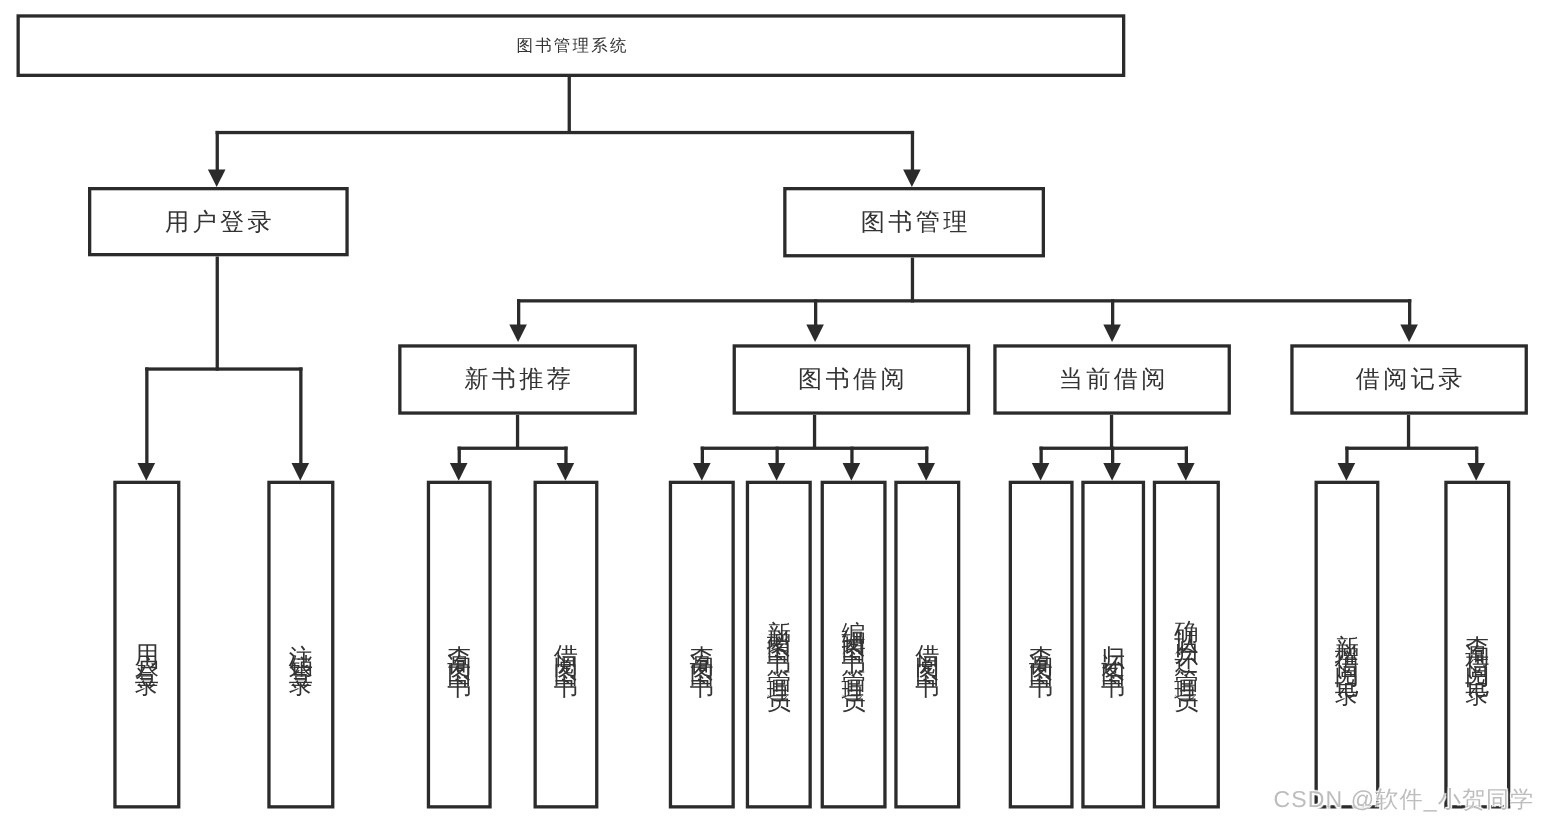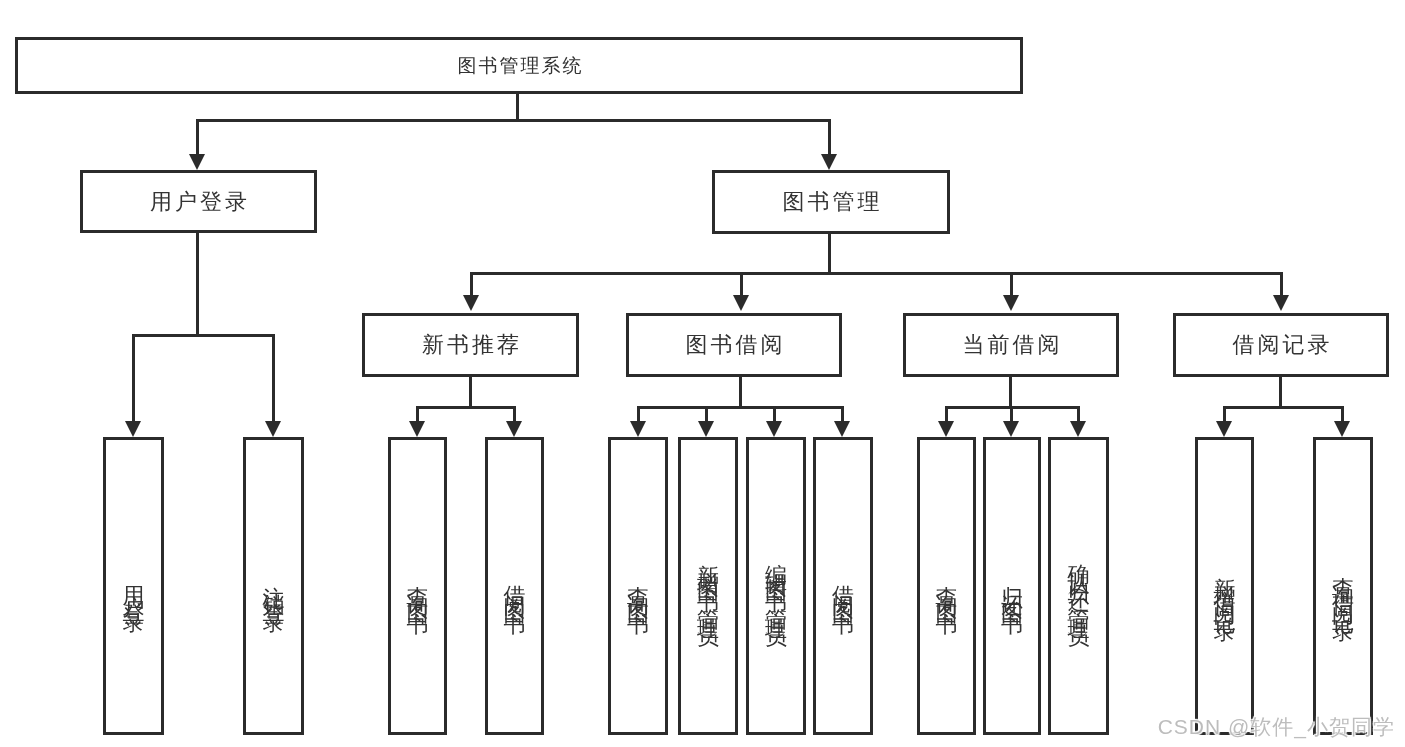--- a/index.html
+++ b/index.html
@@ -26,23 +26,22 @@
     justify-content: center;
     z-index: 2;
   }
   .hbox {
     font-size: 22px;
     letter-spacing: 3px;
     text-indent: 3px;
     white-space: nowrap;
   }
   .rootbox {
-    font-size: 19px;
+    font-size: 15px;
     letter-spacing: 2px;
-    margin-top: 24px;
   }
   .vbox {
     top: 437px;
     height: 298px;
     writing-mode: vertical-rl;
     text-orientation: mixed;
     font-size: 22px;
     letter-spacing: 9px;
     line-height: 1;
   }
@@ -79,21 +78,21 @@
 <body>
 
 <div id="canvas">
 
   <div class="box hbox rootbox" style="left:15px; top:13px; width:1008px; height:57px;">图书管理系统</div>
 
   <div class="box hbox" style="left:80px; top:170px; width:237px; height:63px;">用户登录</div>
   <div class="box hbox" style="left:362px; top:313px; width:217px; height:64px;">新书推荐</div>
 
   <div class="box hbox" style="left:712px; top:170px; width:238px; height:64px;">图书管理</div>
-  <div class="box hbox" style="left:626px; top:313px; width:216px; height:64px;">图书借阅</div>
+  <div class="box hbox" style="left:666px; top:313px; width:216px; height:64px;">图书借阅</div>
   <div class="box hbox" style="left:903px; top:313px; width:216px; height:64px;">当前借阅</div>
   <div class="box hbox" style="left:1173px; top:313px; width:216px; height:64px;">借阅记录</div>
 
   <div class="box vbox" style="left:103px; width:61px;">用户登录</div>
   <div class="box vbox" style="left:243px; width:61px;">注销登录</div>
 
   <div class="box vbox" style="left:388px; width:59px;">查询图书</div>
   <div class="box vbox" style="left:485px; width:59px;">借阅图书</div>
 
   <div class="box vbox" style="left:608px; width:60px;">查询图书</div>

